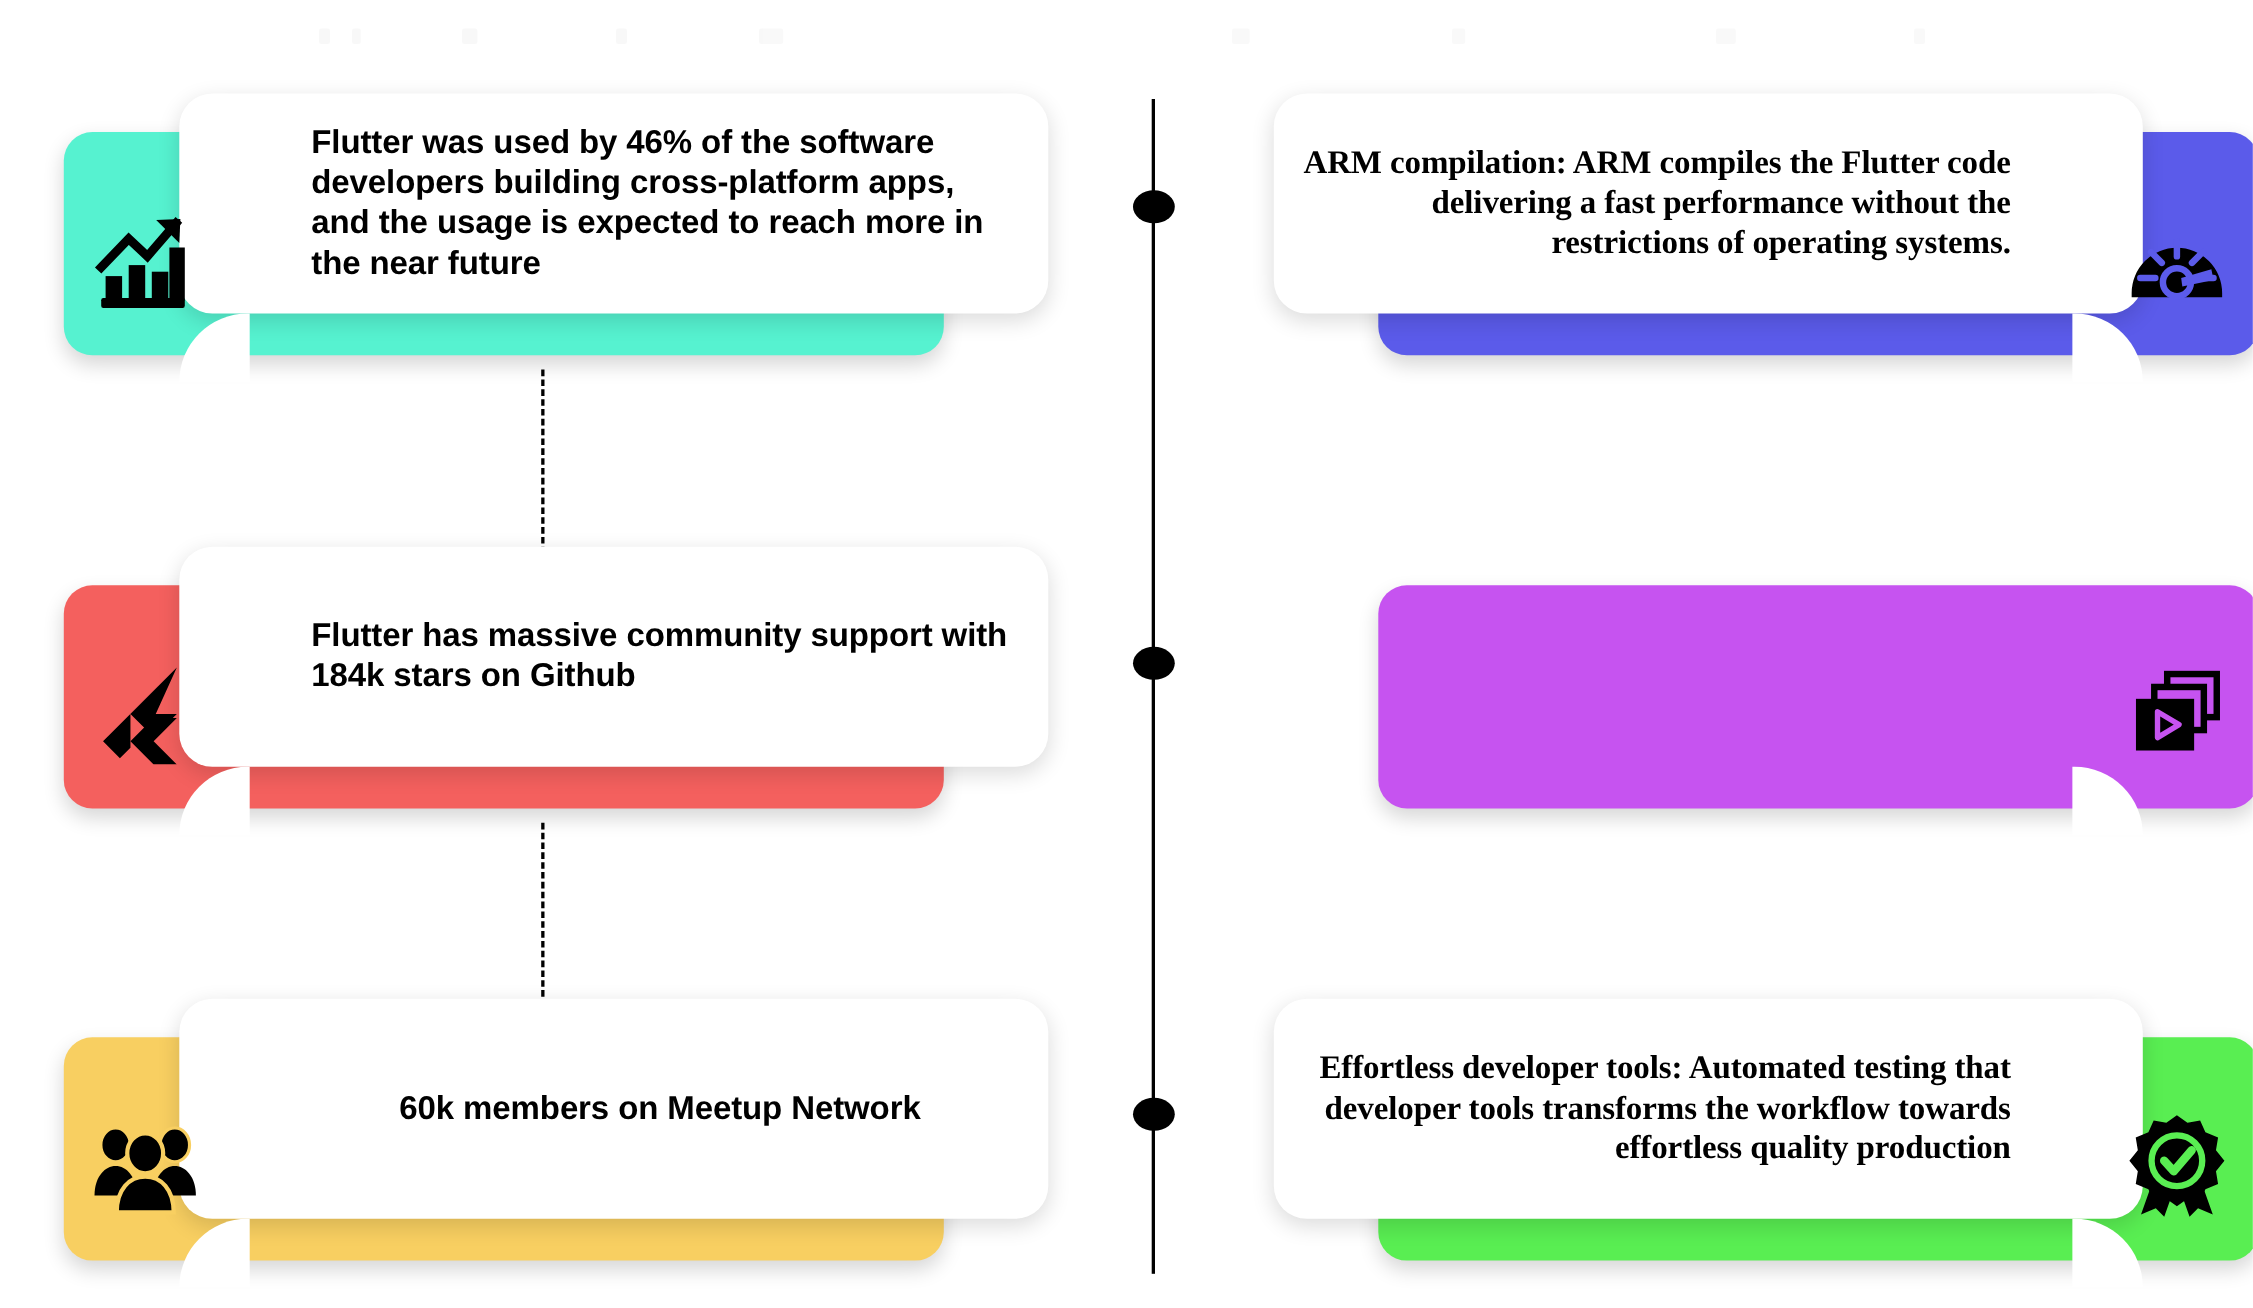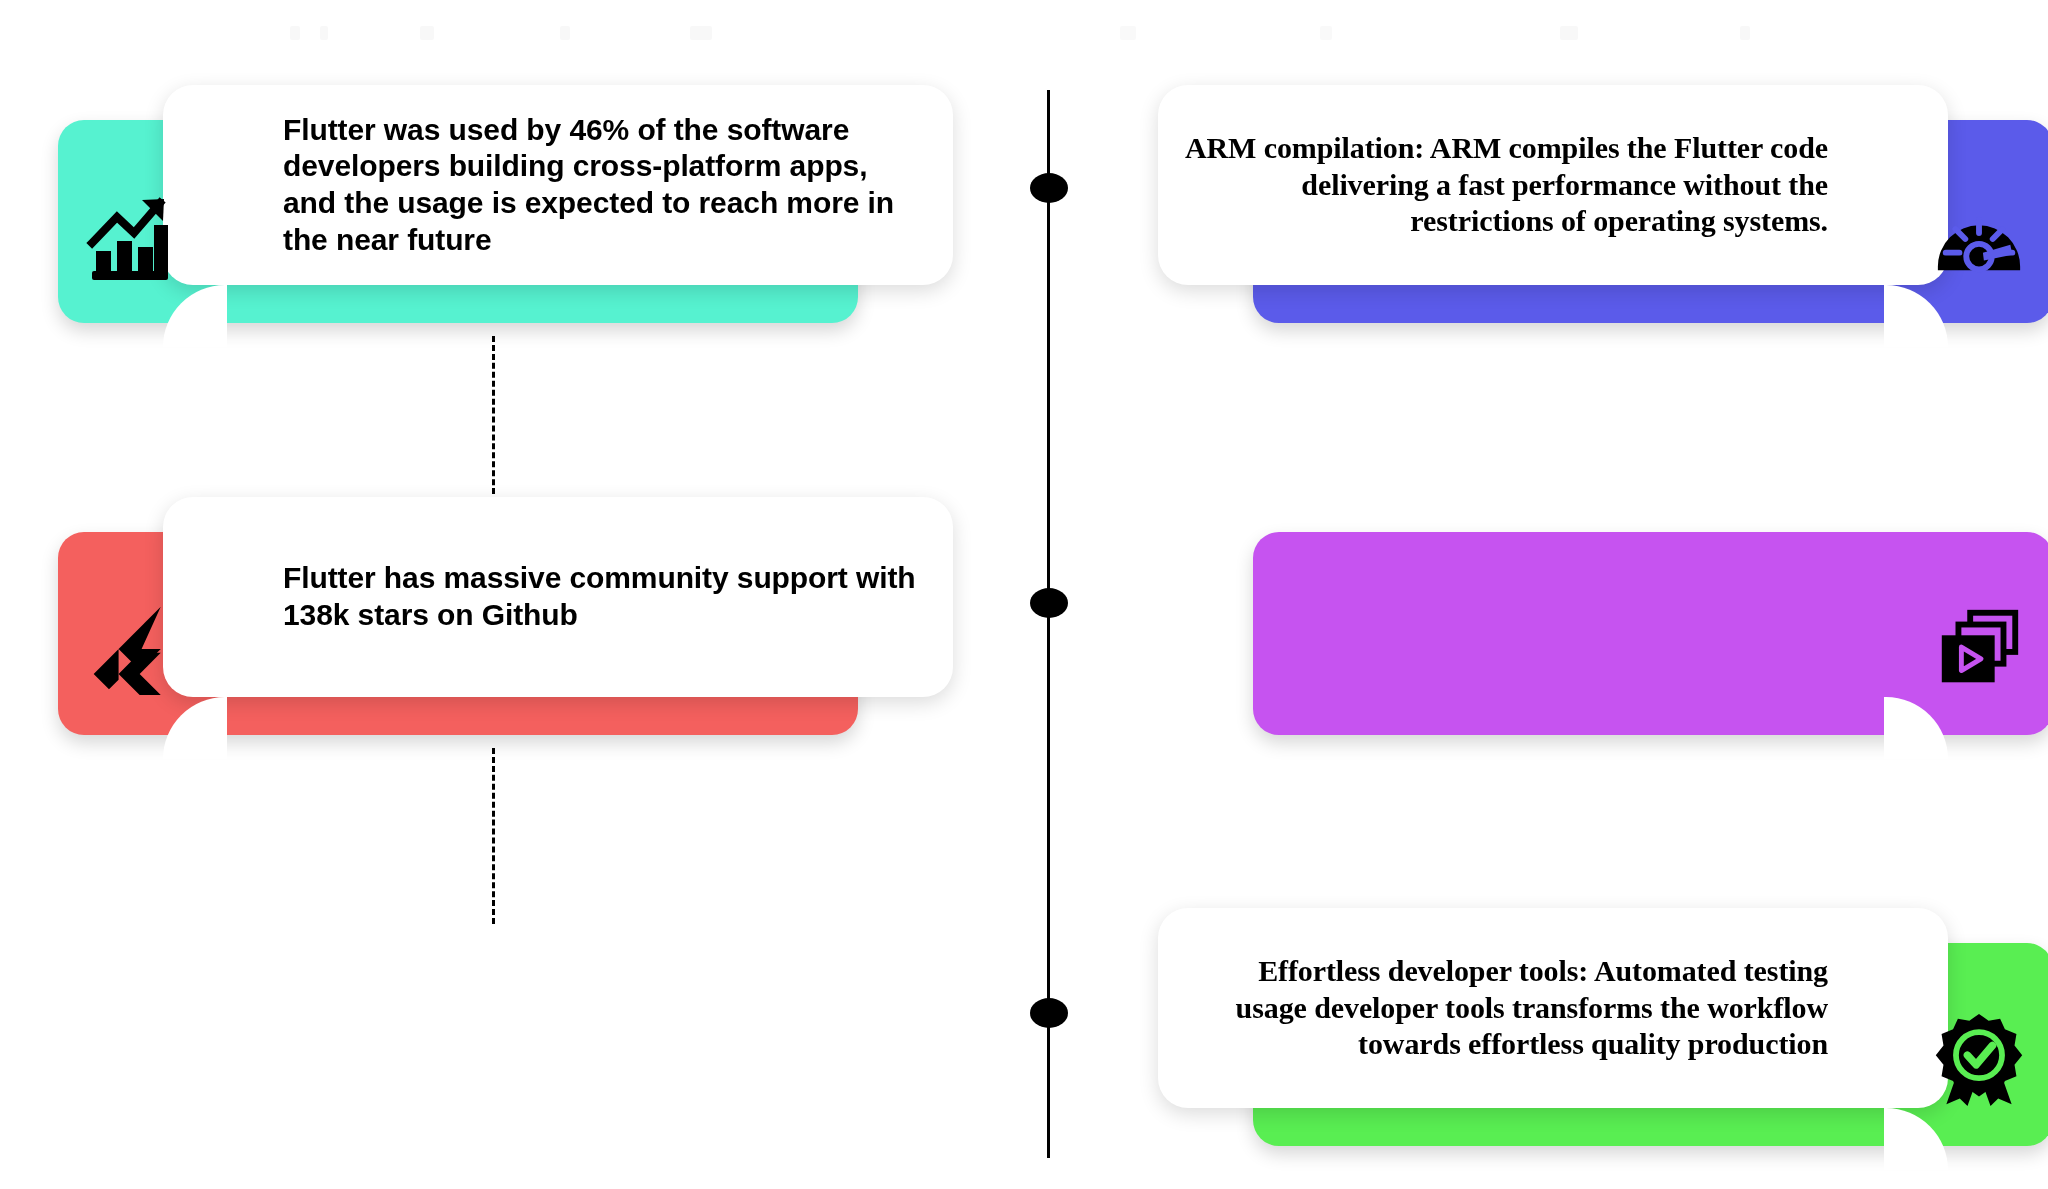--- a/index.html
+++ b/index.html
@@ -234,21 +234,21 @@
       </div>
     </div>
 
   </div>
 
   <div class="row r2">
 
     <div class="card left">
       <div class="color-plate" style="background:#F4605E;"></div>
       <div class="white-panel">
-        <p class="card-text">Flutter has massive community support with 138k stars on Github</p>
+        <p class="card-text">Flutter has massive community support with 184k stars on Github</p>
       </div>
       <div class="notch"></div>
       <div class="card-icon">
         <svg width="92" height="92" viewBox="0 0 96 96">
           <path d="M78 4 L34 48 L56 70 L78 48 L58 48 Z" fill="#000000"></path>
           <path d="M78 52 L56 74 L78 96 L56 96 L34 74 L56 52 Z" fill="#000000"></path>
           <path d="M78 4 L8 74 L24 90 L34 80 L34 48 Z" fill="#000000"></path>
         </svg>
       </div>
     </div>
@@ -265,25 +265,48 @@
           <rect x="10" y="34" width="54" height="48" fill="#000000"></rect>
           <path d="M30 46 L50 58 L30 70 Z" fill="none" stroke="#C653F0" stroke-width="5" stroke-linejoin="round"></path>
         </svg>
       </div>
     </div>
 
   </div>
 
   <div class="row r3">
 
+    <div class="card left">
+      <div class="color-plate" style="background:#F8CF61;"></div>
+      <div class="white-panel">
+        <p class="card-text">60k members on Meetup Network</p>
+      </div>
+      <div class="notch"></div>
+      <div class="card-icon">
+        <svg width="96" height="90" viewBox="0 0 100 92">
+
+          <ellipse cx="22" cy="26" rx="14" ry="16" fill="#000000"></ellipse>
+          <path d="M2 74 C2 56 12 46 22 46 C32 46 42 56 42 74 Z" fill="#000000"></path>
+
+          <ellipse cx="78" cy="26" rx="14" ry="16" fill="#000000"></ellipse>
+          <path d="M58 74 C58 56 68 46 78 46 C88 46 98 56 98 74 Z" fill="#000000"></path>
+
+          <ellipse cx="22" cy="26" rx="14" ry="16" fill="none" stroke="#F8CF61" stroke-width="3"></ellipse>
+          <ellipse cx="78" cy="26" rx="14" ry="16" fill="none" stroke="#F8CF61" stroke-width="3"></ellipse>
+
+          <ellipse cx="50" cy="34" rx="17" ry="19" fill="#000000" stroke="#F8CF61" stroke-width="4"></ellipse>
+          <path d="M23 90 C23 68 35 56 50 56 C65 56 77 68 77 90 Z" fill="#000000" stroke="#F8CF61" stroke-width="4"></path>
+        </svg>
+      </div>
+    </div>
 
     <div class="card right">
       <div class="color-plate" style="background:#59EE52;"></div>
       <div class="white-panel">
-        <p class="card-text">Effortless developer tools: Automated testing usage developer tools transforms the workflow towards effortless quality production</p>
+        <p class="card-text">Effortless developer tools: Automated testing that developer tools transforms the workflow towards effortless quality production</p>
       </div>
       <div class="notch"></div>
       <div class="card-icon">
         <svg width="94" height="96" viewBox="0 0 96 100">
 
           <path d="M26 62 L14 96 L28 90 L36 98 L46 70 Z" fill="#000000"></path>
           <path d="M70 62 L82 96 L68 90 L60 98 L50 70 Z" fill="#000000"></path>
 
           <path d="M48 2 L58 9 L70 7 L75 18 L87 23 L85 35 L93 45 L85 55 L87 67 L75 72 L70 83 L58 81 L48 88
                    L38 81 L26 83 L21 72 L9 67 L11 55 L3 45 L11 35 L9 23 L21 18 L26 7 L38 9 Z" fill="#000000"></path>

